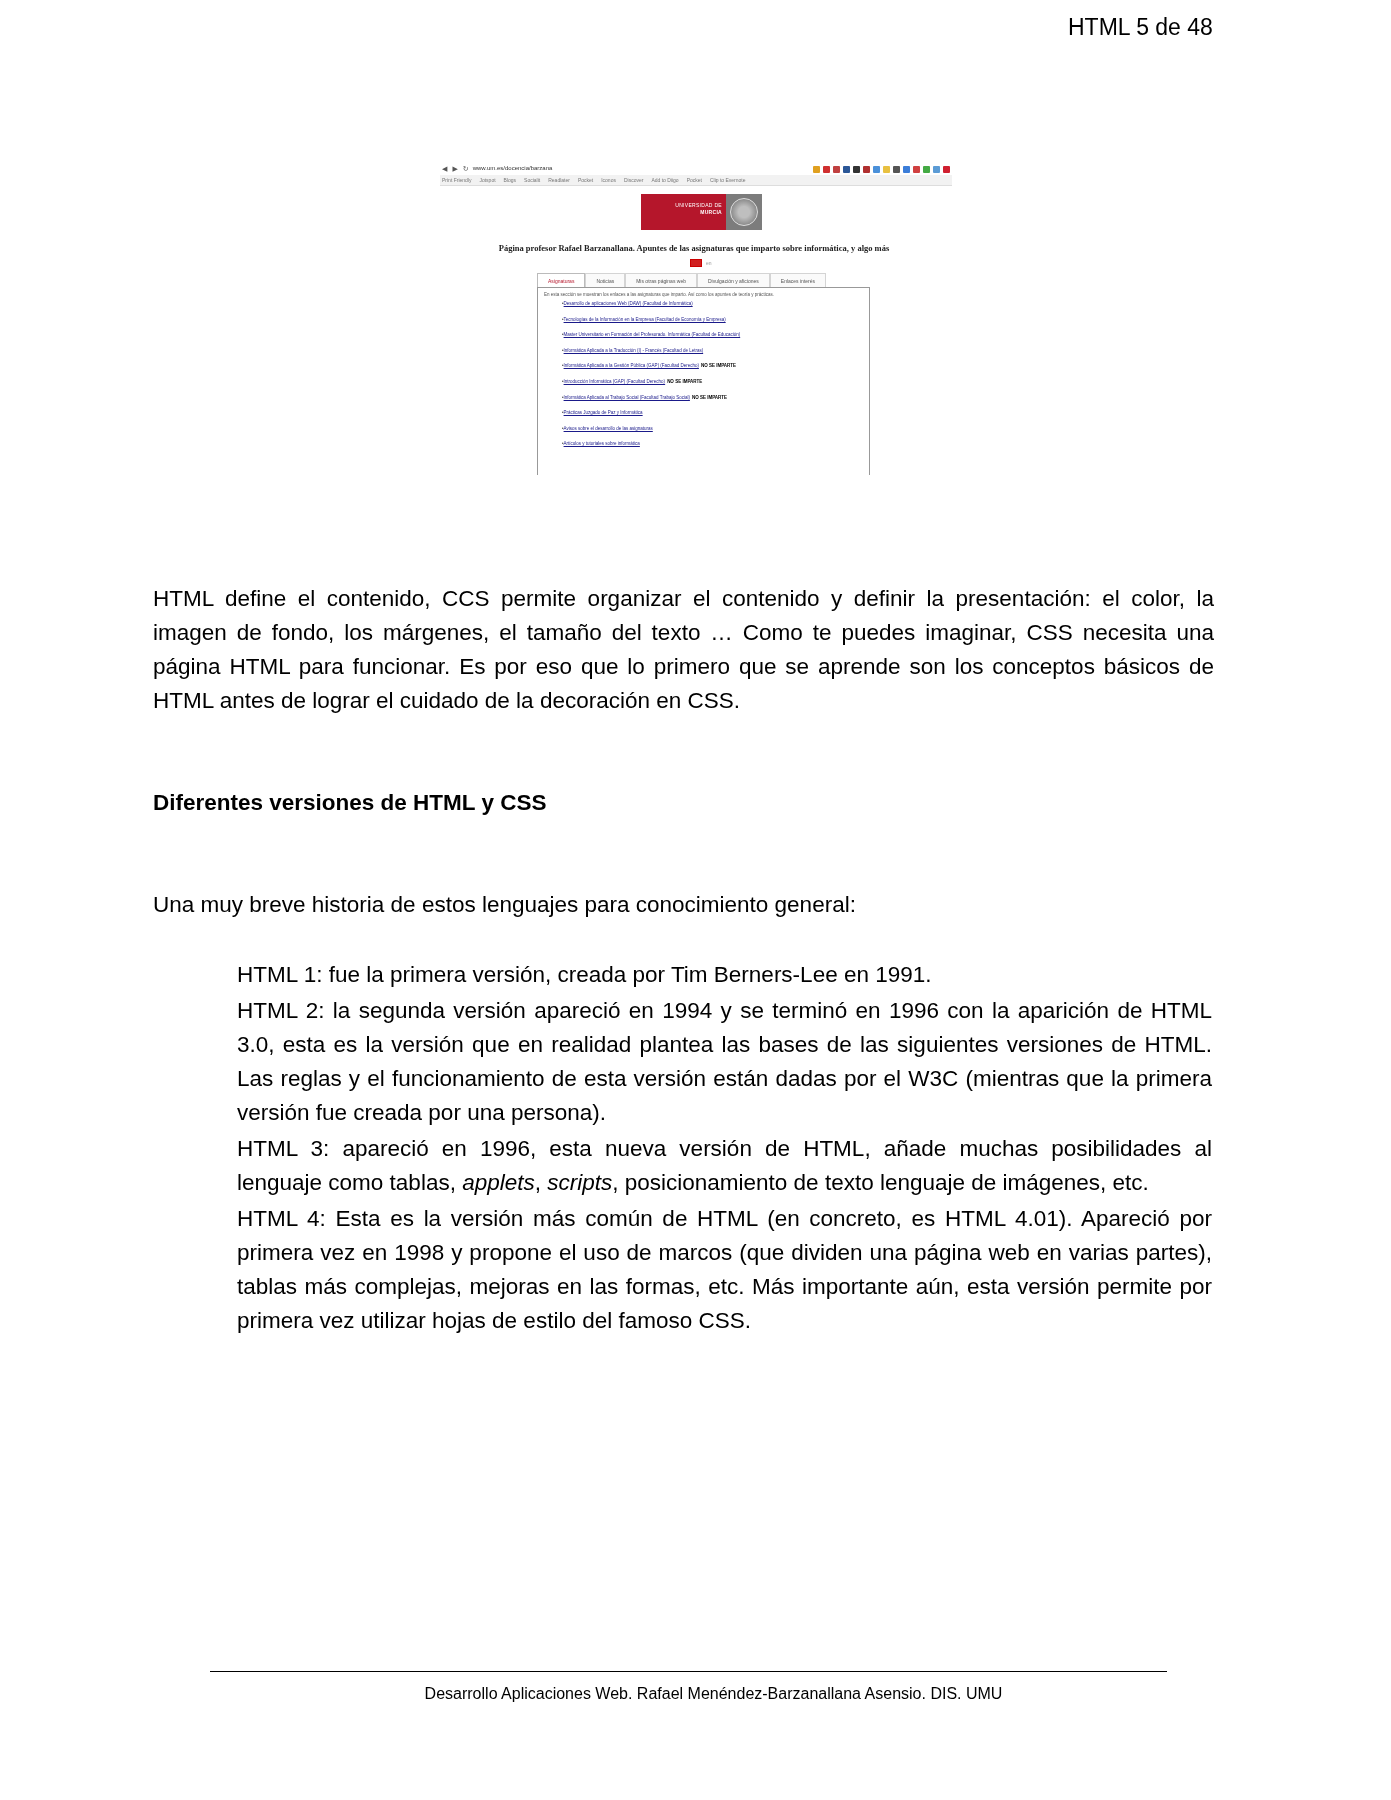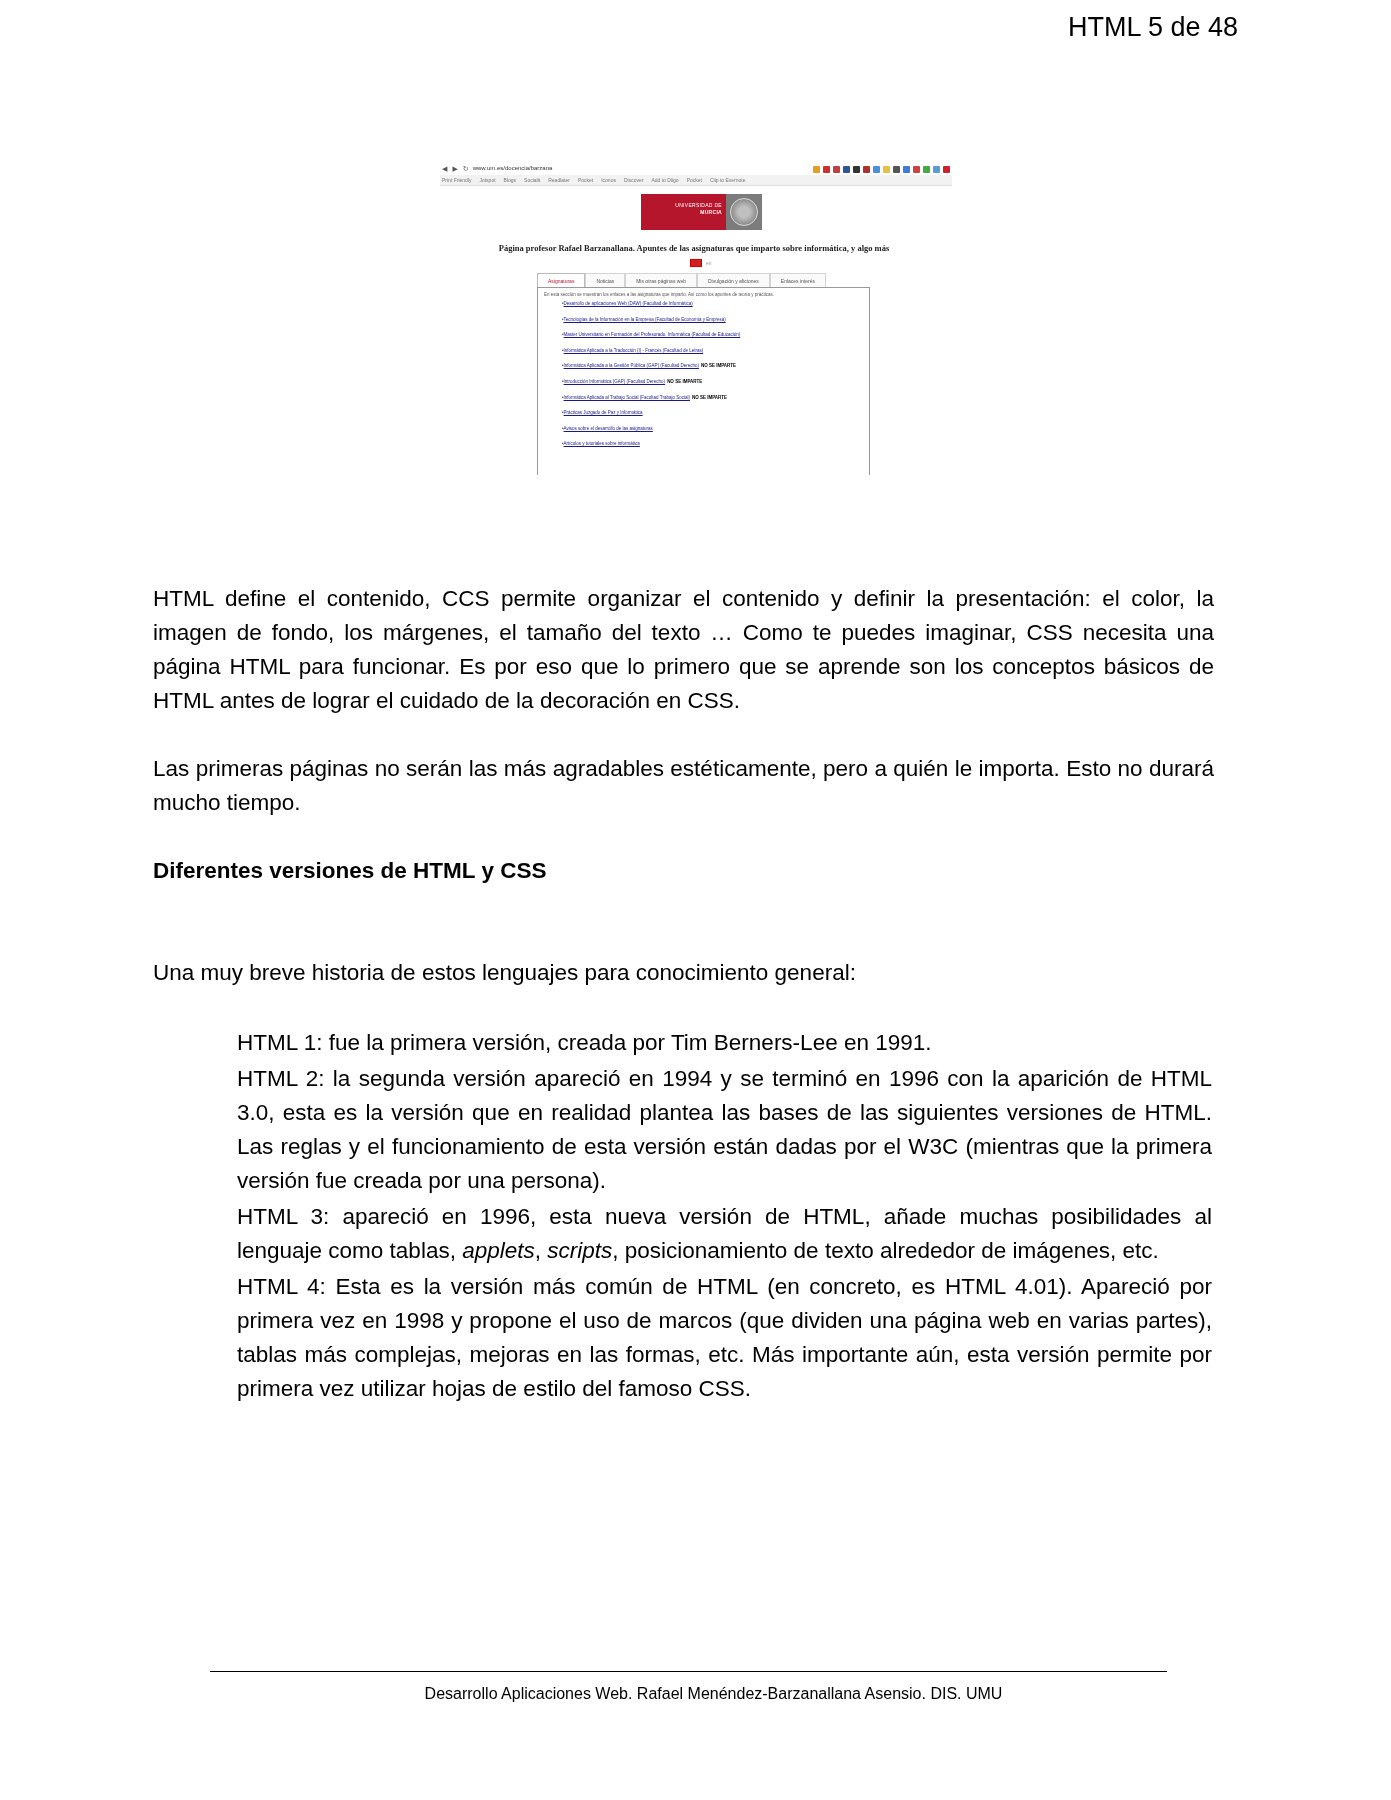--- a/index.html
+++ b/index.html
@@ -1,18 +1,18 @@
 <!DOCTYPE html>
 <html><head>
 <meta charset="utf-8">
 <style>
   html, body { margin: 0; padding: 0; background: #ffffff; }
   body { width: 1391px; height: 1800px; position: relative; overflow: hidden;
          font-family: "Liberation Sans", sans-serif; color: #000; }
-  .page-header { position: absolute; top: 12px; left: 1068px; font-size: 27px; line-height: 30px; }
+  .page-header { position: absolute; top: 12px; left: 1068px; font-size: 23px; line-height: 30px; }
 
   
   .shot { position: absolute; left: 440px; top: 163px; width: 512px; height: 312px; background: #fff; overflow: hidden; }
   .shot .toolbar { height: 12px; display: flex; align-items: center; gap: 4px; padding: 0 2px; font-size: 6px; color: #666; }
   .shot .toolbar .nav { display: flex; gap: 5px; color: #555; font-size: 7px; }
   .shot .toolbar .url { width: 100px; height: 8px; font-size: 6px; color: #333; }
   .shot .toolbar .icons { margin-left: auto; display: flex; gap: 3px; }
   .shot .toolbar .icons span { width: 7px; height: 7px; display: inline-block; border-radius: 1px; }
   .shot .bookmarks { height: 10px; background: #f2f2f2; border-bottom: 1px solid #ddd; display: flex; gap: 8px; padding: 0 2px; font-size: 5px; color: #777; align-items: center; white-space: nowrap; overflow: hidden; }
   .shot .banner { position: absolute; left: 201px; top: 31px; width: 121px; height: 36px; background: #b5162b; display: flex; }
@@ -122,29 +122,28 @@
       <li><a>Prácticas Juzgado de Paz y Informática</a></li>
       <li><a>Avisos sobre el desarrollo de las asignaturas</a></li>
       <li><a>Artículos y tutoriales sobre informática</a></li>
     </ul>
   </div>
 </div>
 
 <div class="body-text" style="top:582px;">
   <p class="p">HTML define el contenido,  CCS permite organizar el contenido y definir la presentación: el color, la imagen de fondo, los márgenes, el tamaño del texto … Como te puedes imaginar, CSS necesita una página HTML para funcionar. Es por eso que lo primero que se aprende son los conceptos básicos de HTML antes de lograr el cuidado de la decoración en CSS.</p>
   <div class="gap"></div>
-  <p class="p">Las primeras páginas no serán las más agradables estéticamente, pero a quién le importa. Esto no durará mucho tiempo.</p>
   <div class="gap"></div>
   <p class="h">Diferentes versiones de HTML y CSS</p>
   <div class="gap"></div>
   <div class="gap"></div>
   <p class="p">Una muy breve historia de estos lenguajes para conocimiento general:</p>
   <div class="gap"></div>
   <div class="list">
     <p class="item">HTML 1: fue la primera versión, creada por Tim Berners-Lee en 1991.</p>
     <p class="item">HTML 2: la segunda versión apareció en 1994 y se terminó en 1996 con la aparición de HTML 3.0, esta es la versión que en realidad plantea las bases de las siguientes versiones de HTML. Las reglas y el funcionamiento de esta versión están dadas por el W3C (mientras que la primera versión fue creada por una persona).</p>
-    <p class="item"><span>HTML 3: apareció en 1996, esta nueva versión de HTML, añade muchas posibilidades al lenguaje como tablas, </span><i>applets</i><span>, </span><i>scripts</i><span>, posicionamiento de texto alrededor de imágenes, etc.</span></p>
+    <p class="item"><span>HTML 3: apareció en 1996, esta nueva versión de HTML, añade muchas posibilidades al lenguaje como tablas, </span><i>applets</i><span>, </span><i>scripts</i><span>, posicionamiento de texto lenguaje de imágenes, etc.</span></p>
     <p class="item">HTML 4: Esta es la versión más común de HTML (en concreto, es HTML 4.01). Apareció por primera vez en 1998 y propone el uso de marcos (que dividen una página web en varias partes), tablas más complejas, mejoras en las formas, etc. Más importante aún, esta versión permite por primera vez utilizar hojas de estilo del famoso CSS.</p>
   </div>
 </div>
 
 <div class="footer-rule"></div>
 <div class="footer-text">Desarrollo Aplicaciones Web.  Rafael Menéndez-Barzanallana Asensio. DIS. UMU</div>
 
 </body></html>

